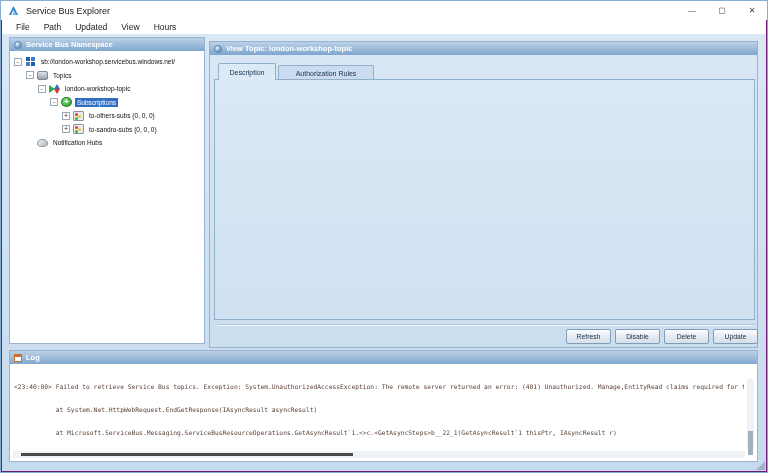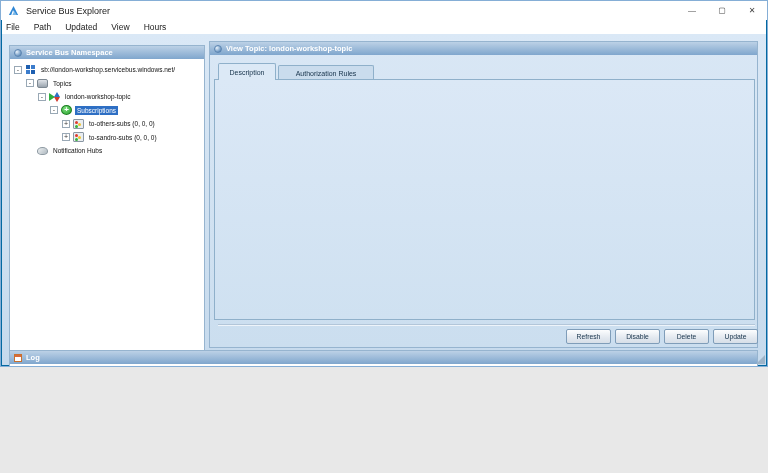--- a/index.html
+++ b/index.html
@@ -1,17 +1,17 @@
 <!DOCTYPE html>
 <html><head>
 <meta charset="utf-8">
 <style>
   html,body{margin:0;padding:0;background:#e8e8e8;}
   *{box-sizing:border-box;}
-  .window{position:relative;width:768px;height:367px;background:#0369a1;border:1px solid #85aed6;
+  .window{position:relative;width:768px;height:473px;background:#701a75;border:1px solid #85aed6;
     font-family:"Liberation Sans",sans-serif;overflow:hidden;}
   
   .titlebar{position:absolute;top:0;left:0;right:0;height:19px;background:#fff;display:flex;align-items:center;}
   .app-icon{width:11px;height:11px;margin-left:7px;}
   .title-text{font-size:9px;color:#1a1a1a;margin-left:7px;}
   .win-controls{position:absolute;right:0;top:0;height:19px;display:flex;}
   .win-btn{width:30px;height:19px;display:flex;align-items:center;justify-content:center;
     font-size:8px;color:#444;}
   
   .menubar{position:absolute;top:19px;left:1px;right:1px;height:14px;background:#fff;display:flex;align-items:center;}
@@ -127,30 +127,30 @@
     </svg>
     <span class="title-text">Service Bus Explorer</span>
     <div class="win-controls">
       <div class="win-btn">—</div>
       <div class="win-btn">▢</div>
       <div class="win-btn">✕</div>
     </div>
   </div>
 
   <div class="menubar">
-    <span class="menu-item" style="padding-left:4px;">File</span>
+    <span class="menu-item" style="padding-left:14px;">File</span>
     <span class="menu-item">Path</span>
     <span class="menu-item">Updated</span>
     <span class="menu-item">View</span>
     <span class="menu-item">Hours</span>
   </div>
 
   <div class="client"></div>
 
-  <div class="panel" style="left:8px;top:44px;width:196px;height:307px;">
+  <div class="panel" style="left:8px;top:36px;width:196px;height:307px;">
     <div class="panel-header">
       <span class="globe-icon"></span>
       <span>Service Bus Namespace</span>
     </div>
     <div class="tree">
       <div style="height:4px;"></div>
       <div class="tree-row" style="padding-left:4px;">
         <span class="expander">-</span>
         <span class="t-icon ico-grid">
             <i></i>

